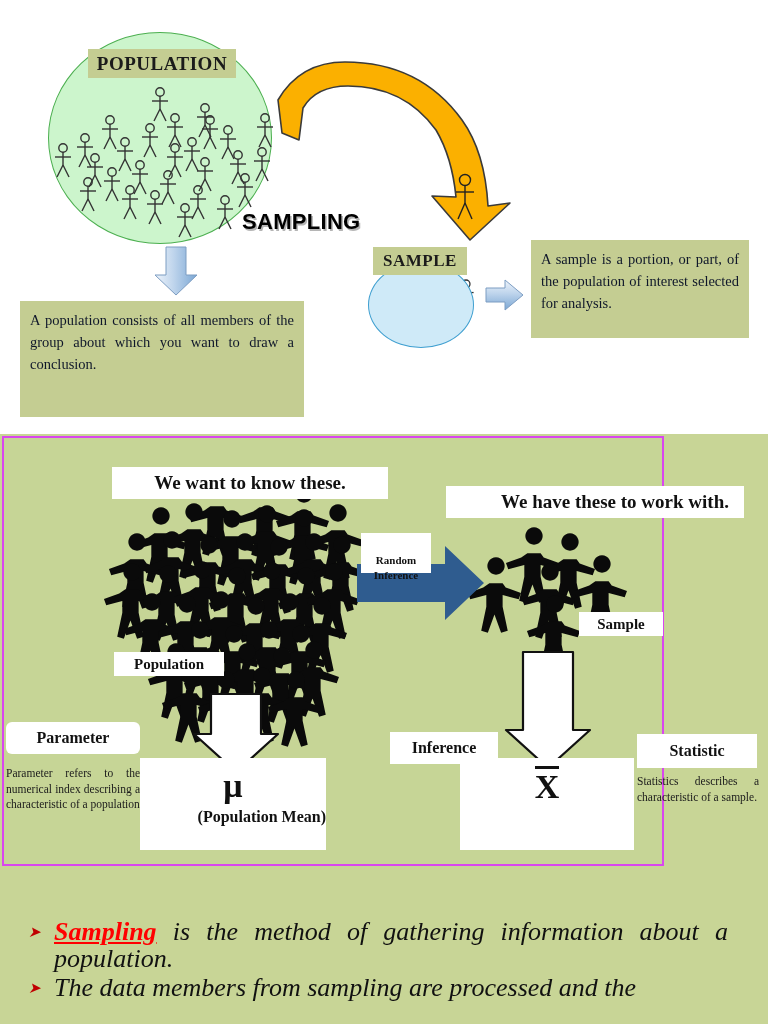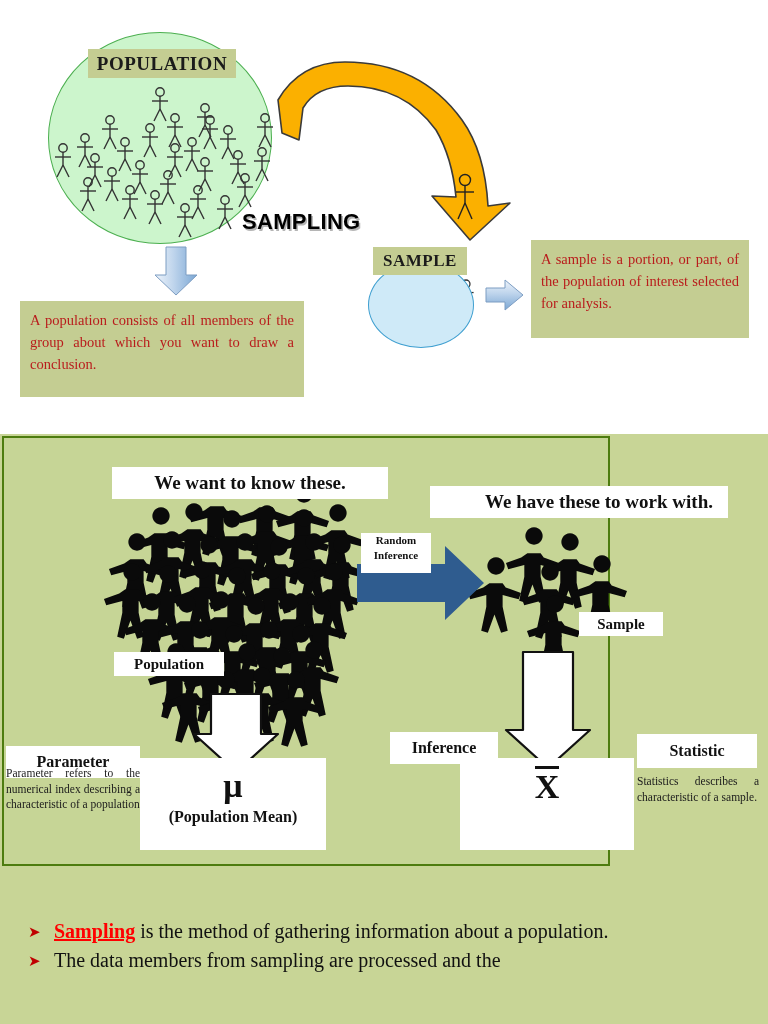--- a/index.html
+++ b/index.html
@@ -38,46 +38,46 @@
     color:#1b1b1b;
     text-align:center;
     letter-spacing:.5px;
   }
   #population-label{ left:88px; top:49px; width:148px; height:29px; font-size:19px; line-height:29px; }
   #sample-label{ left:373px; top:247px; width:94px; height:28px; font-size:17px; line-height:28px; }
 
   .olive-box{
     position:absolute;
     background:#c4cd92;
-    color:#b91c1c;
+    color:#0f172a;
     font-family:"Liberation Serif", serif;
     font-size:14.5px;
     line-height:22px;
     text-align:justify;
     padding:8px 10px 6px 10px;
   }
-  #population-desc{ left:20px; top:301px; width:284px; height:96px; }
+  #population-desc{ left:20px; top:301px; width:284px; height:116px; }
   #sample-desc{ left:531px; top:240px; width:218px; height:98px; }
 
   #sampling-word{
     position:absolute; left:242px; top:209px;
     font-family:"Liberation Sans", sans-serif;
     font-weight:700; font-size:22px; color:#000;
     text-shadow:1.5px 1.5px 0 rgba(120,120,120,.55);
     letter-spacing:.3px;
   }
 
   
   .svg-abs{ position:absolute; left:0; top:0; overflow:visible; }
 
   
   #green-panel{
-    position:absolute; left:2px; top:436px; width:608px; height:430px;
+    position:absolute; left:2px; top:436px; width:662px; height:430px;
     background:#c6d596;
-    border:2px solid #4d7c0f;
+    border:2px solid #d946ef;
   }
   .white-label{
     position:absolute;
     background:#ffffff;
     color:#111;
     font-family:"Liberation Serif", serif;
     font-weight:700;
     text-align:center;
     white-space:nowrap;
   }
@@ -91,55 +91,56 @@
   .plain-text{
     position:absolute;
     color:#1b1b1b;
     font-family:"Liberation Serif", serif;
     font-size:11.5px;
     line-height:15.5px;
     text-align:justify;
   }
 
   #lbl-know   { left:108px; top:29px;  width:276px; height:32px; font-size:19px; line-height:32px; }
-  #lbl-have   { left:426px; top:48px;  width:298px; height:32px; font-size:19px; line-height:32px;padding-left:40px; }
-  #lbl-random { left:357px; top:95px;  width:70px;  height:40px; font-size:11px; line-height:15px; padding-top:0; font-weight:700;}
+  #lbl-have   { left:442px; top:48px;  width:298px; height:32px; font-size:19px; line-height:32px;padding-left:40px; }
+  #lbl-random { left:357px; top:95px;  width:70px;  height:40px; font-size:11px; line-height:15px; padding-top:20px; font-weight:700;}
   #lbl-population { left:110px; top:214px; width:110px; height:24px; font-size:15px; line-height:24px; }
   #lbl-sample { left:575px; top:174px; width:84px;  height:24px; font-size:15px; line-height:24px; }
-  #lbl-parameter { left:2px; top:308px; width:134px; height:32px; font-size:16px; line-height:32px; }
+  #lbl-parameter { left:2px; top:284px; width:134px; height:32px; font-size:16px; line-height:32px;border-radius:6px; }
   #lbl-inference { left:386px; top:294px; width:108px; height:32px; font-size:16px; line-height:32px; }
   #lbl-statistic { left:633px; top:296px; width:120px; height:34px; font-size:16px; line-height:34px;font-family:Liberation Serif, serif; }
 
   #box-mu{ left:136px; top:320px; width:186px; height:92px; }
   #box-xbar{ left:456px; top:320px; width:174px; height:92px; }
   .big-sym{ font-size:34px; font-weight:700; line-height:40px; padding-top:8px; }
-  .sym-sub{ font-size:16px; font-weight:700; line-height:22px; }
+  .sym-sub{ font-size:16px; font-weight:700; line-height:22px;text-align:right; }
   .overbar{ display:inline-block; border-top:3px solid #111; padding-top:1px; line-height:34px;}
 
   #txt-parameter{ left:2px; top:328px; width:134px; }
   #txt-statistic{ left:633px; top:336px; width:122px; }
 
   
   .fig-canvas{ position:absolute; left:0; top:0; }
 
   
   #bullets{
     position:absolute; left:0; top:866px; width:768px; height:158px;
     background:#c8d596;
     padding:52px 40px 0 24px;
   }
   .bullet-row{
     position:relative;
     padding-left:30px;
     font-family:"Liberation Serif", serif;
-    font-size:20px;
+    font-size:26px;
     line-height:27px;
     color:#111;
     text-align:justify;
     margin-bottom:2px;
+    font-style:italic;
   }
   .bullet-row::before{
     content:"\27A4";
     position:absolute; left:4px; top:1px;
     color:#c00000; font-size:15px;
   }
   .hl{ color:#ff0000; font-weight:700; text-decoration:underline; }
 </style>
 </head>
 <body>

